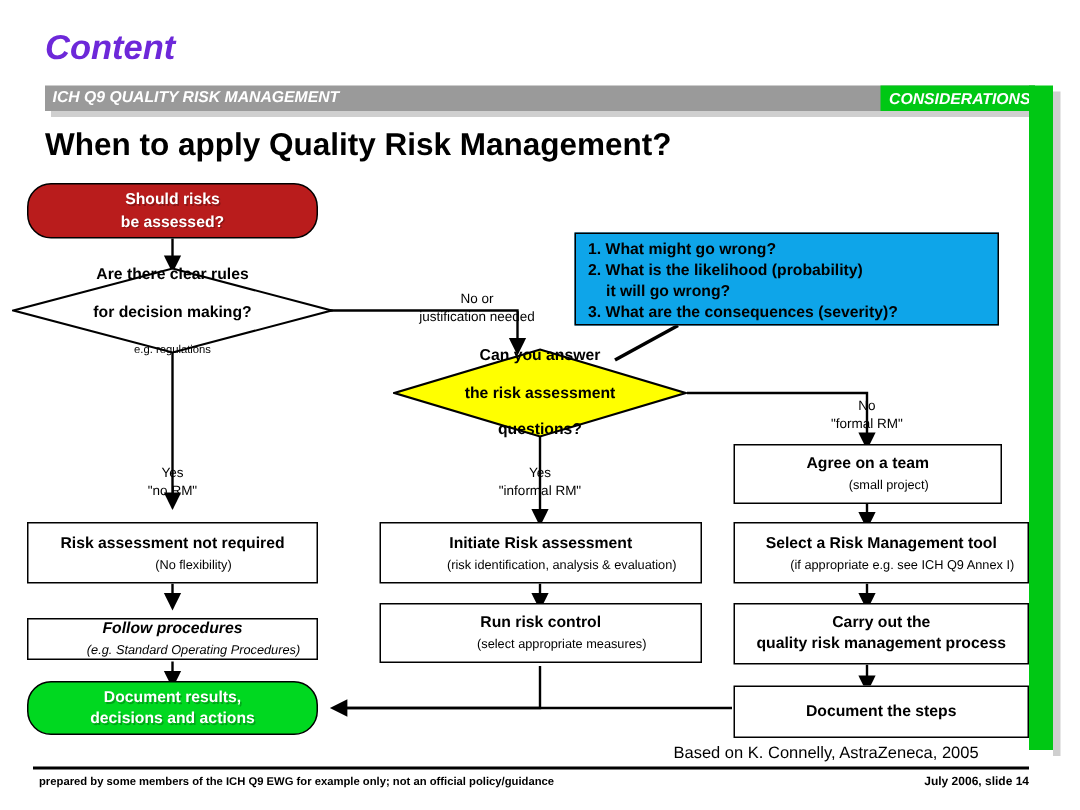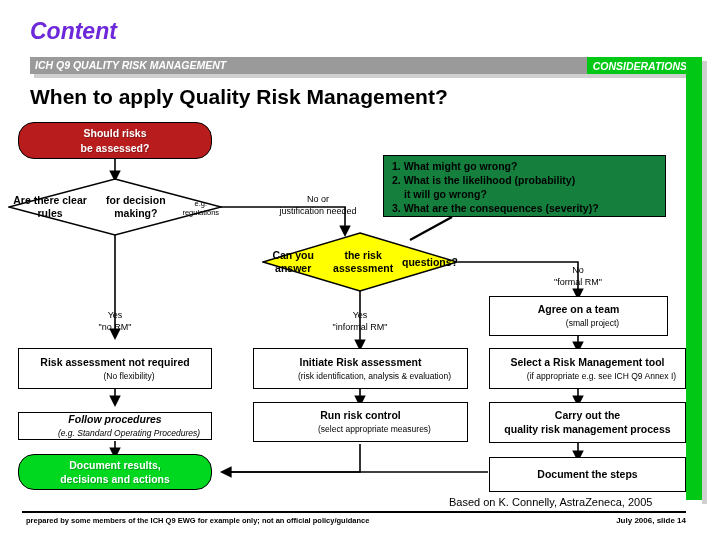--- a/index.html
+++ b/index.html
@@ -148,41 +148,42 @@
 
   .diamond-wrap {
     position: absolute;
   }
   .diamond-wrap svg { display: block; }
   .diamond-text {
     position: absolute;
     left: 0; top: 0;
     width: 100%; height: 100%;
     display: flex;
-    flex-direction: row;
+    flex-direction: column;
     align-items: center;
     justify-content: center;
     text-align: center;
     pointer-events: none;
+    gap: 12px;
   }
   .diamond-text .d1 {
     font-size: 10.5px;
     font-weight: bold;
     line-height: 1.22;
   }
   .diamond-text .d2 {
     font-size: 7.5px;
     font-weight: normal;
     line-height: 1.2;
     margin-top: 1px;
   }
 
   .callout {
     position: absolute;
-    background: #15803d;
+    background: #0ea5e9;
     border: 1.6px solid #000000;
     box-sizing: border-box;
     padding: 4px 8px;
     font-size: 10.5px;
     font-weight: bold;
     line-height: 1.32;
     white-space: nowrap;
   }
 
   .edge-label {

